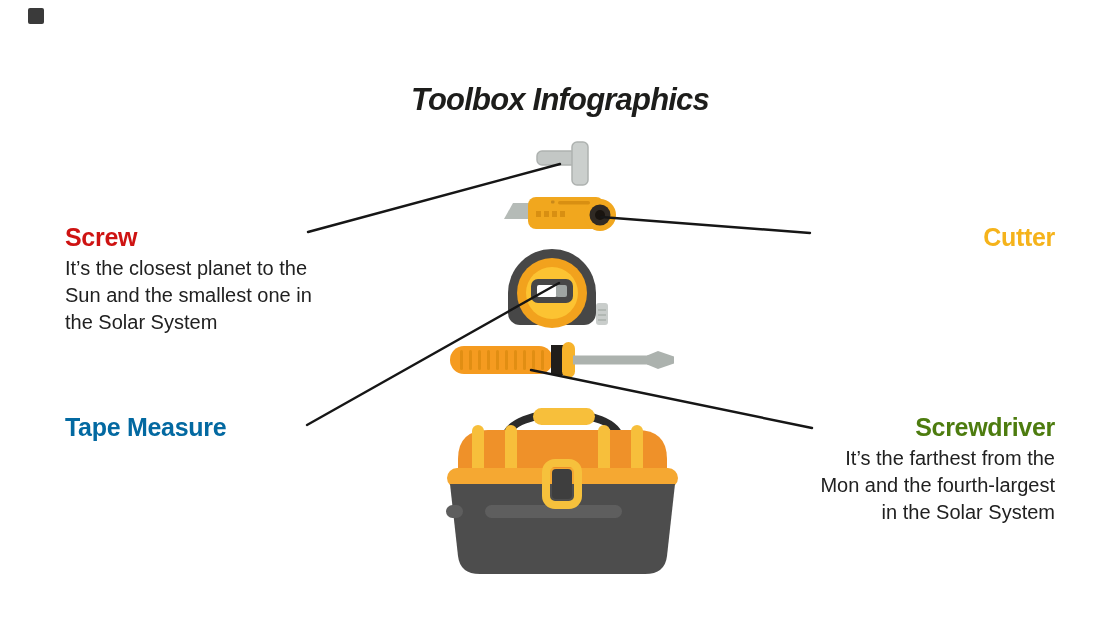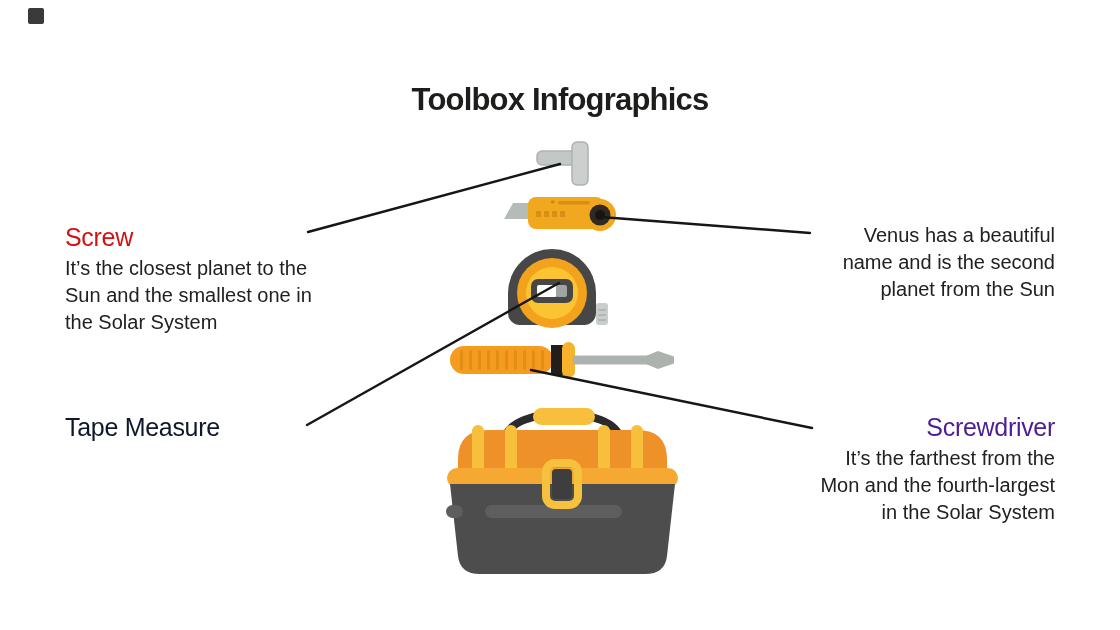--- a/index.html
+++ b/index.html
@@ -11,26 +11,26 @@
   .stage { position:absolute; inset:0; }
 
   .corner-square {
     position:absolute; left:28px; top:8px; width:16px; height:16px;
     background:#3a3a3a; border-radius:2px;
   }
 
   .title {
     position:absolute; top:60px; left:0; width:100%;
     text-align:center; font-size:31px; line-height:38px;
-    font-weight:bold; letter-spacing:-0.8px; color:#1d1d1b;
+    font-weight:bold; letter-spacing:-0.8px; color:#1d1d1b;font-style:italic;
   }
 
   .section { position:absolute; }
   .section .heading {
-    font-size:25px; line-height:30px; font-weight:normal;
+    font-size:25px; line-height:30px; font-weight:bold;
     letter-spacing:-0.3px; margin:0 0 3px 0;
   }
   .section .desc {
     font-size:20px; line-height:27px; color:#212121; margin:0;
   }
   .section.left  { text-align:left; }
   .section.right { text-align:right; }
 
   #section-screw       { left:65px;  top:222px; width:252px; }
   #section-cutter      { right:65px; top:222px; width:242px; }
@@ -142,25 +142,25 @@
       <line x1="531" y1="370" x2="812" y2="428"></line>
     </g>
   </svg>
 
   <div class="section left" id="section-screw">
     <h2 class="heading" style="color: rgb(206, 19, 18);">Screw</h2>
     <p class="desc">It’s the closest planet to the Sun and the smallest one in the Solar System</p>
   </div>
 
   <div class="section right" id="section-cutter">
-    <p class="desc">Venus has a beautiful name and is the second planet from the Sun</p>
+    <h2 class="heading" style="color: rgb(245, 179, 27);">Cutter</h2>
   </div>
 
   <div class="section left" id="section-tape">
-    <h2 class="heading" style="color: #0f172a;">Tape Measure</h2>
+    <h2 class="heading" style="color: #0369a1;">Tape Measure</h2>
   </div>
 
   <div class="section right" id="section-screwdriver">
-    <h2 class="heading" style="color: #4c1d95;">Screwdriver</h2>
+    <h2 class="heading" style="color: #4d7c0f;">Screwdriver</h2>
     <p class="desc">It’s the farthest from the Mon and the fourth-largest in the Solar System</p>
   </div>
 
 </div>
 
 </body></html>

